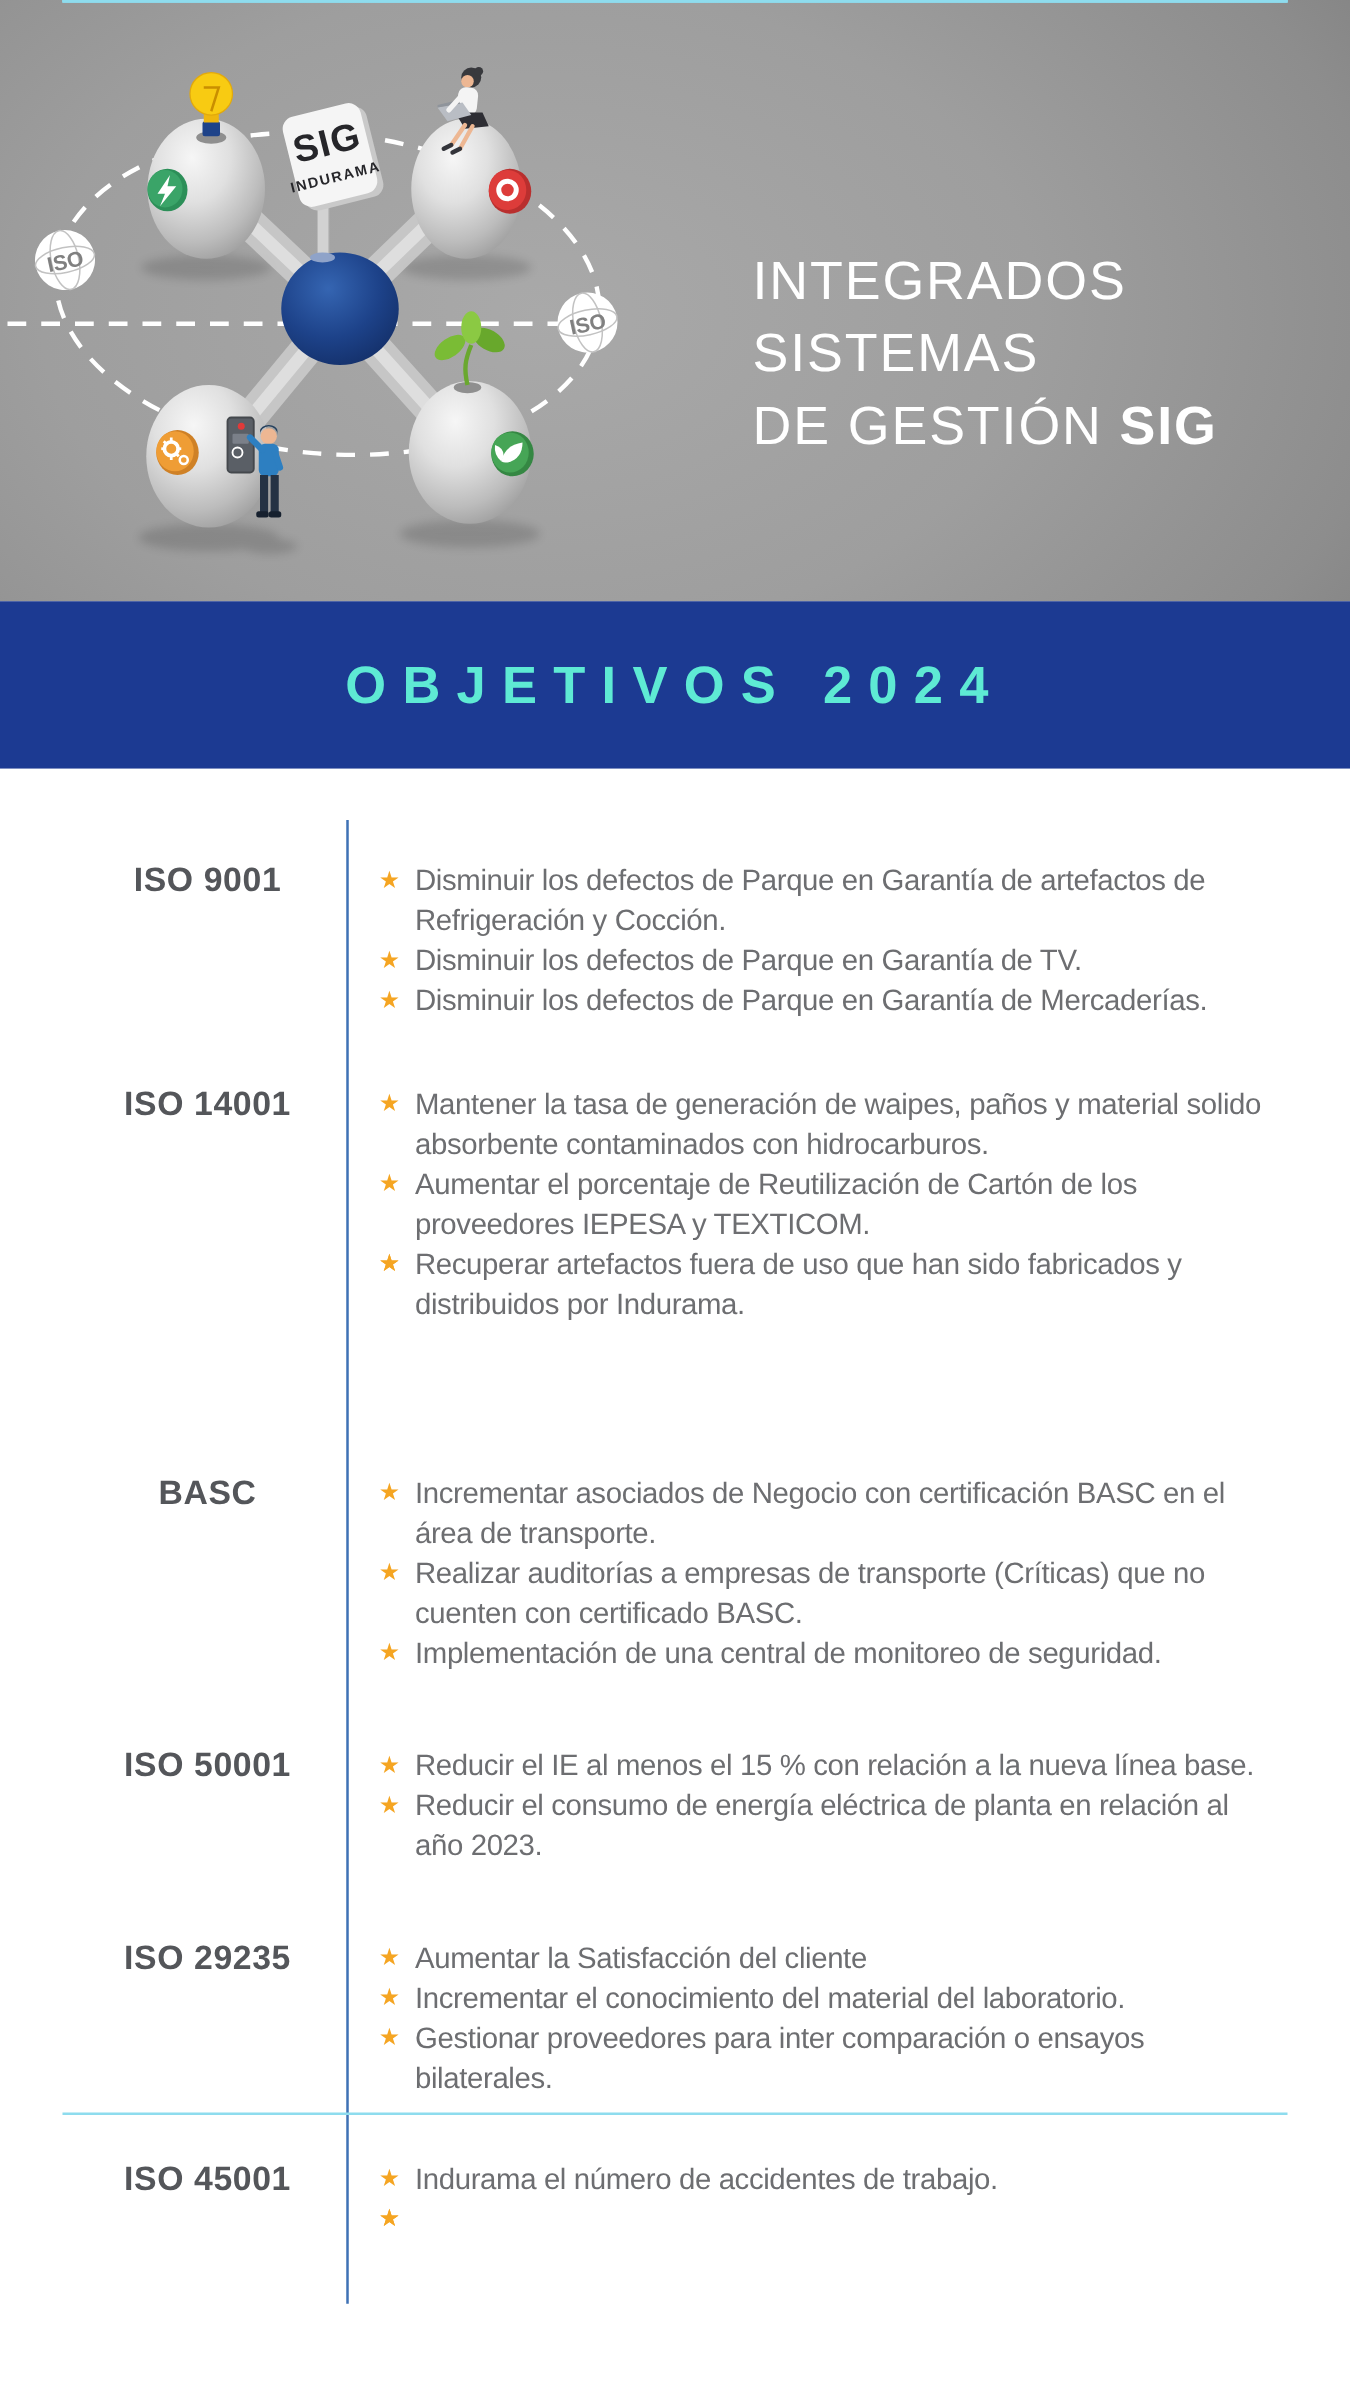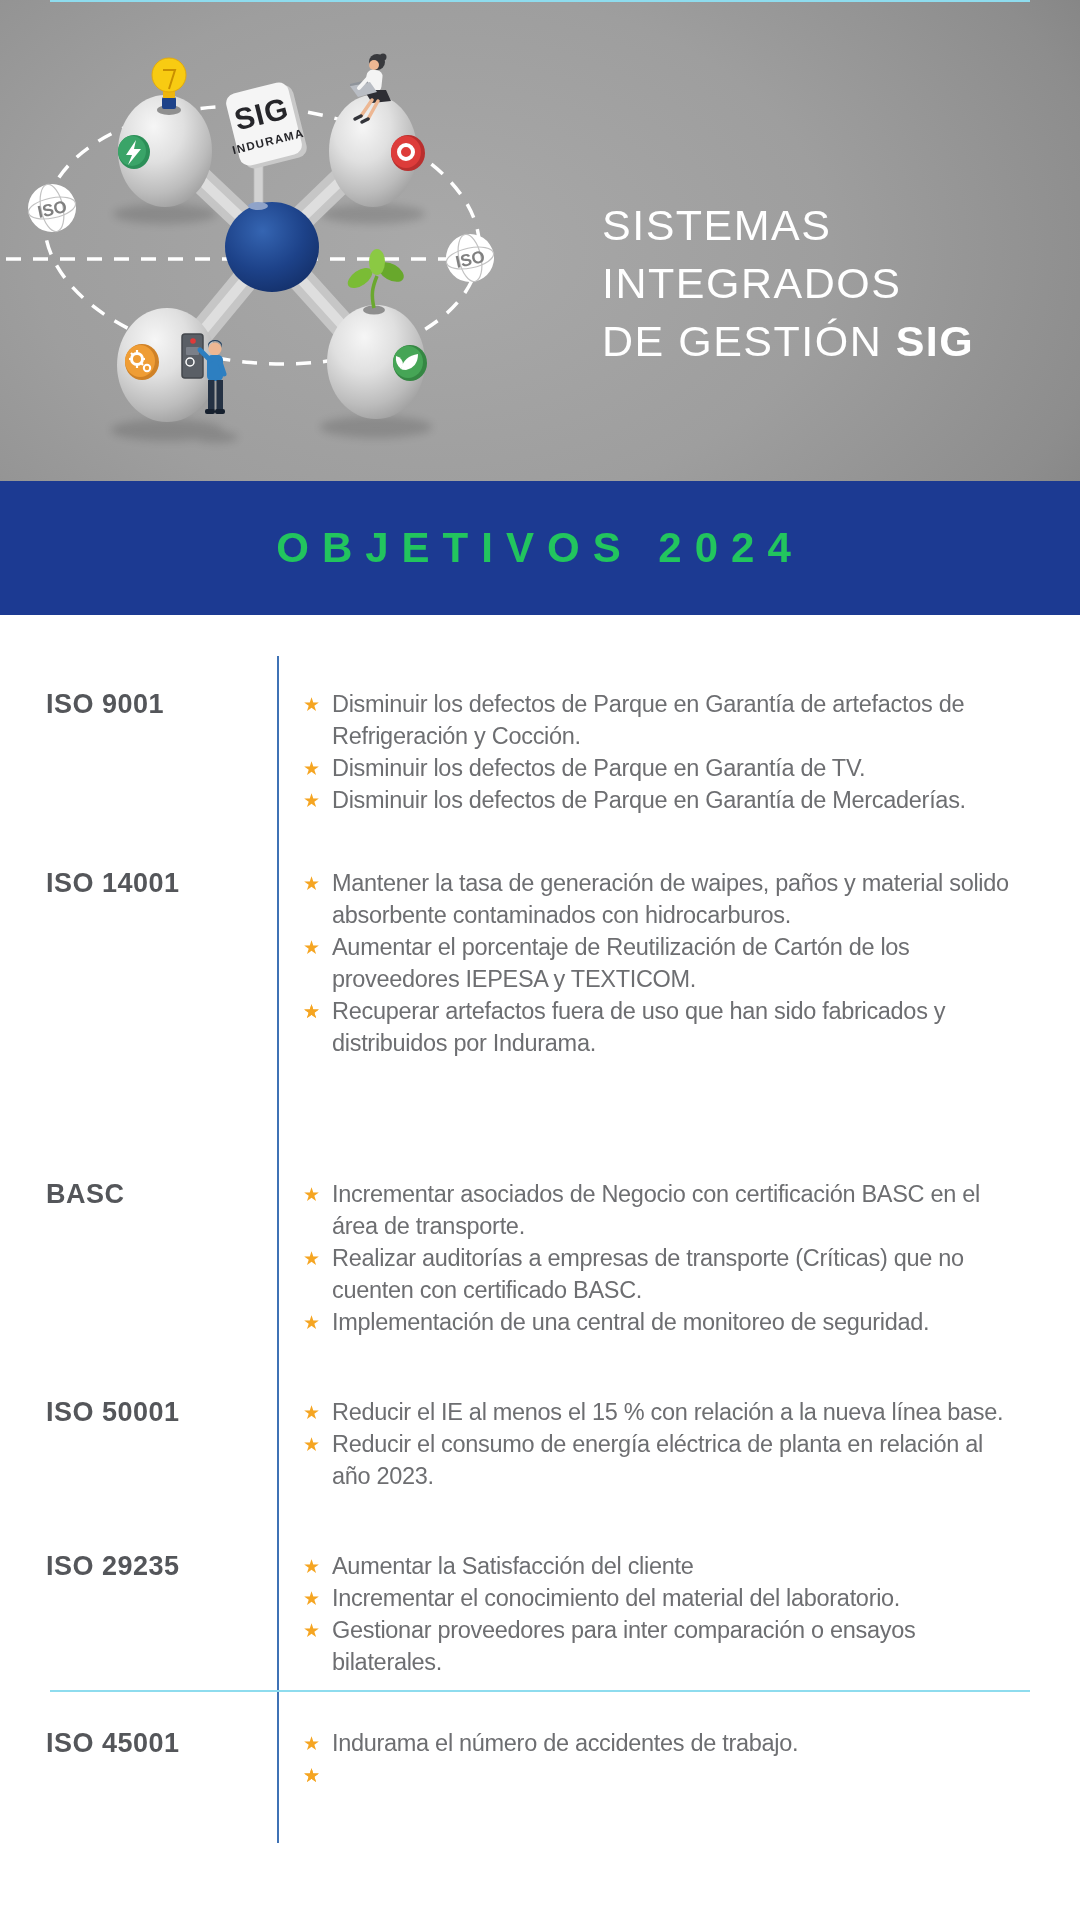--- a/index.html
+++ b/index.html
@@ -16,35 +16,35 @@
   .title{
     position:absolute;left:602px;top:196px;color:#ffffff;
     font-size:43px;line-height:58px;font-weight:400;letter-spacing:1.5px;white-space:nowrap;
   }
   .title .bold{font-weight:700;}
   
   .banner{
     position:absolute;left:0;top:481px;width:1080px;height:134px;background:#1c3a92;
   }
   .banner .banner-title{
-    width:100%;text-align:center;line-height:134px;color:#22c55e;
+    width:100%;text-align:center;line-height:134px;color:#5eead4;
     font-size:42px;font-weight:700;letter-spacing:13px;
   }
   
   .content{position:absolute;left:0;top:615px;width:1080px;height:1305px;background:#ffffff;}
   .vline{position:absolute;left:277px;top:656px;width:2px;height:1187px;background:#3f72b5;}
   .divider{position:absolute;left:50px;width:980px;height:2px;background:#8edcee;}
   .divider:nth-of-type(1){top:830px;}
   .divider:nth-of-type(2){top:1139px;}
   .divider:nth-of-type(3){top:1351px;}
   .divider:nth-of-type(4){top:1508px;}
   .divider:nth-of-type(5){top:1690px;}
   .row{position:absolute;left:0;width:1080px;}
   .row .label{
-    position:absolute;left:46px;top:0px;width:240px;text-align:left;
+    position:absolute;left:46px;top:0px;width:240px;text-align:center;
     font-size:27px;font-weight:700;color:#54565a;letter-spacing:0.5px;line-height:32px;
   }
   .row ul{
     position:absolute;left:303px;top:0;width:724px;margin:0;padding:0;list-style:none;
   }
   .row li{
     position:relative;padding-left:29px;font-size:23.5px;line-height:32px;
     color:#6d6e71;letter-spacing:-0.3px;
   }
   .row li .star{
@@ -213,22 +213,22 @@
     </g>
     <g transform="rotate(-12 470 258)">
       <circle cx="470" cy="258" r="24" fill="#ffffff"></circle>
       <ellipse cx="470" cy="258" rx="24" ry="10" fill="none" stroke="#c2c2c2" stroke-width="1.2"></ellipse>
       <ellipse cx="470" cy="258" rx="11" ry="24" fill="none" stroke="#c2c2c2" stroke-width="1.2"></ellipse>
       <text x="470" y="265" text-anchor="middle" font-size="17" font-weight="700" fill="#808080" font-family="Liberation Sans, sans-serif">ISO</text>
     </g>
   </svg>
 
   <div class="title">
+    <div>INTEGRADOS</div>
     <div>SISTEMAS</div>
-    <div>INTEGRADOS</div>
     <div><span>DE GESTIÓN </span><span class="bold">SIG</span></div>
   </div>
 </div>
 
 <div class="banner">
   <div class="banner-title">OBJETIVOS 2024</div>
 </div>
 
 <div class="content"></div>
 <div class="vline"></div>

